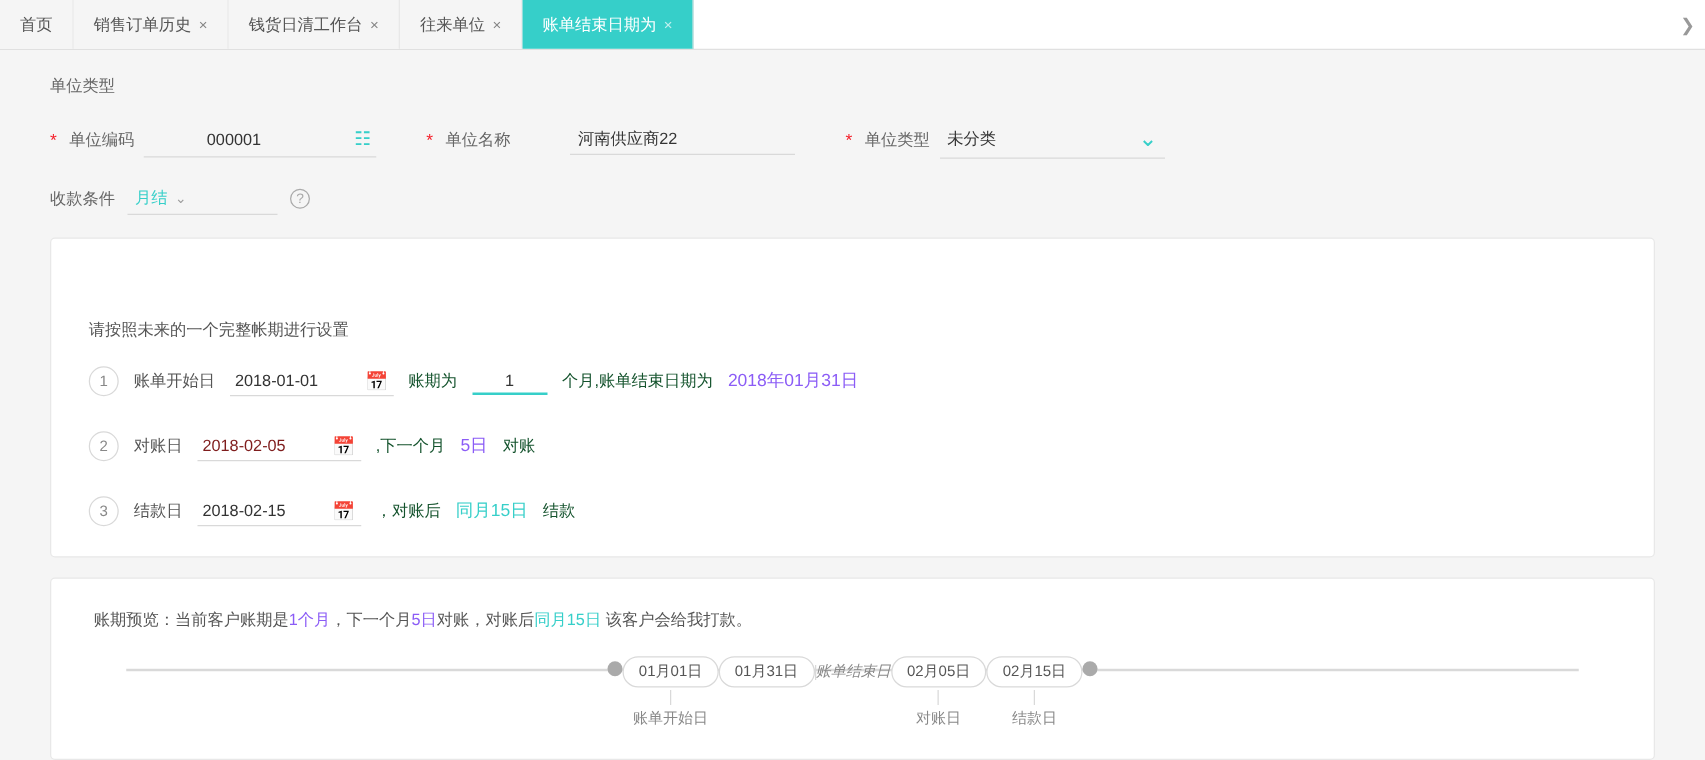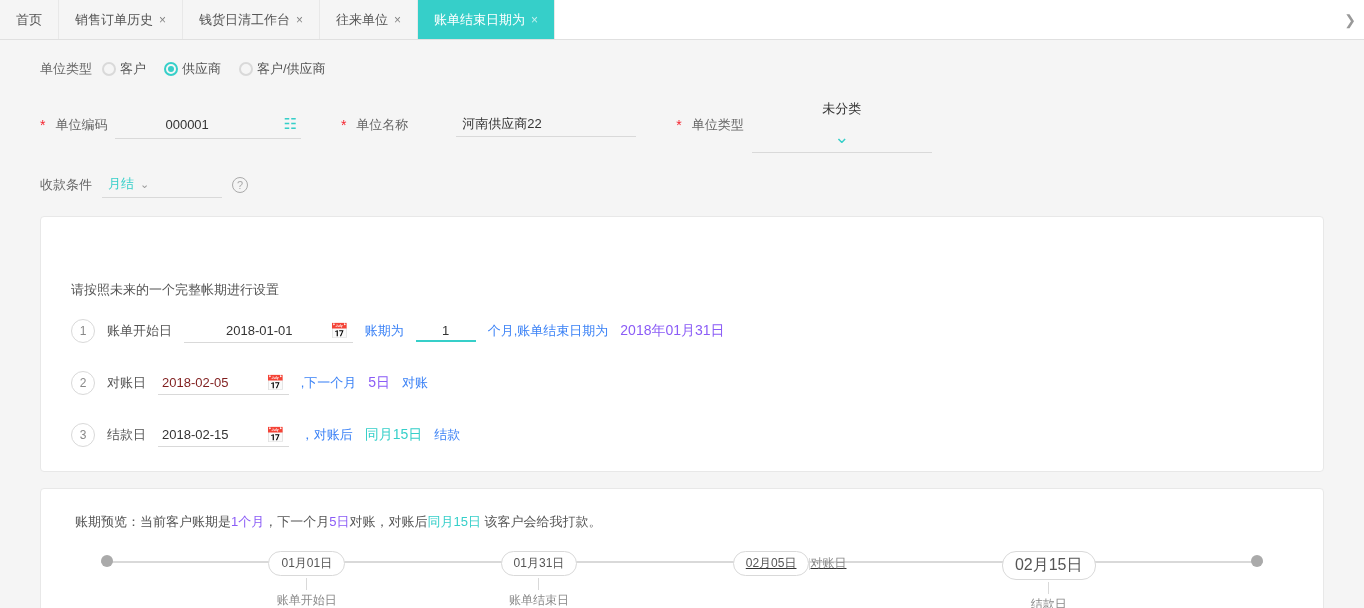--- a/index.html
+++ b/index.html
@@ -152,21 +152,20 @@
 
     
     .classify-dropdown {
       display: flex;
       align-items: center;
       border-bottom: 1px solid #d9d9d9;
       padding: 4px 6px;
       min-width: 180px;
       cursor: pointer;
       gap: 8px;
-      flex-direction: column;
     }
     .classify-dropdown .caret { color: #36cfc9; font-size: 18px; }
 
     
     .help-icon {
       width: 16px;
       height: 16px;
       border-radius: 50%;
       border: 1px solid #aaa;
       display: inline-flex;
@@ -211,21 +210,21 @@
       color: #888;
       flex-shrink: 0;
     }
     .step-label {
       font-size: 13px;
       color: #555;
       white-space: nowrap;
     }
     .step-text {
       font-size: 13px;
-      color: #3b82f6;
+      color: #14532d;
     }
     .highlight-orange { color: #8b5cf6; }
     .highlight-teal { color: #36cfc9; }
 
     .month-input {
       border: none;
       border-bottom: 2px solid #36cfc9;
       outline: none;
       font-size: 13px;
       color: #333;
@@ -265,34 +264,20 @@
     <span>账单结束日期为</span>
     <span class="close-btn">×</span>
   </div>
   <div class="tab-arrow">❯</div>
 </div>
 
 <div class="main-content">
 
   <div class="form-row">
     <span class="form-label">单位类型</span>
-    <div class="radio-group">
-      <label class="radio-item">
-        <span class="radio-circle"></span>
-        <span>客户</span>
-      </label>
-      <label class="radio-item">
-        <span class="radio-circle checked"></span>
-        <span>供应商</span>
-      </label>
-      <label class="radio-item">
-        <span class="radio-circle"></span>
-        <span>客户/供应商</span>
-      </label>
-    </div>
   </div>
 
   <div class="form-row" style="gap:40px;">
     <div style="display:flex;align-items:center;gap:8px;">
       <span class="required-star">*</span>
       <span class="form-label">单位编码</span>
       <div class="input-with-icon">
         <input type="text" class="form-input" style="border: none; width: 120px;" value="000001">
         <span class="cal-icon">☷</span>
       </div>
@@ -321,21 +306,21 @@
     <div class="help-icon">?</div>
   </div>
 
   <div class="section-box">
     <div class="section-title">请按照未来的一个完整帐期进行设置</div>
 
     <div class="step-row">
       <div class="step-num">1</div>
       <span class="step-label">账单开始日</span>
       <div class="input-with-icon">
-        <input type="text" style="border: none; outline: none; font-size: 13px; color: rgb(51, 51, 51); background: transparent; width: 100px; margin-left: 38px;" value="2018-01-01">
+        <input type="text" style="border: none; outline: none; font-size: 13px; color: rgb(51, 51, 51); background: transparent; width: 100px;" value="2018-01-01">
         <span class="cal-icon">📅</span>
       </div>
       <span class="step-text">账期为</span>
       <input type="text" class="month-input" value="1" style="">
       <span class="step-text">个月,账单结束日期为</span>
       <span class="highlight-orange">2018年01月31日</span>
     </div>
 
     <div class="step-row">
       <div class="step-num">2</div>
@@ -362,46 +347,46 @@
     </div>
   </div>
 
   <div class="section-box">
     <div class="preview-text">
       <span>账期预览：当前客户账期是</span><span class="highlight-orange">1个月</span><span>，下一个月</span><span class="highlight-orange">5日</span><span>对账，对账后</span><span class="highlight-teal">同月15日</span>&nbsp;<span>该客户会给我打款。</span>
     </div>
 
     <div style="position:relative;padding: 0 30px;">
       <div style="position:absolute;top:10px;left:30px;right:30px;height:2px;background:#d9d9d9;"></div>
-      <div style="display:flex;justify-content:space-between;align-items:flex-start;position:relative;z-index:1;">
+      <div style="display:flex;justify-content:center;align-items:flex-start;position:relative;z-index:1;">
 
         <div style="display:flex;flex-direction:column;align-items:flex-start;margin-top:4px;">
           <div style="width:12px;height:12px;border-radius:50%;background:#aaa;margin-top:0;"></div>
         </div>
 
         <div style="display:flex;flex-direction:column;align-items:center;">
           <div style="border:1px solid #d9d9d9;border-radius:14px;padding:3px 12px;font-size:12px;color:#555;background:#fff;white-space:nowrap;">01月01日</div>
           <div style="width:1px;height:12px;background:#d9d9d9;margin:2px 0;"></div>
           <div style="font-size:12px;color:#888;">账单开始日</div>
         </div>
 
-        <div style="display:flex;flex-direction:column;align-items:center;">
+        <div style="display:flex;align-items:center;">
           <div style="border:1px solid #d9d9d9;border-radius:14px;padding:3px 12px;font-size:12px;color:#555;background:#fff;white-space:nowrap;">01月31日</div>
           <div style="width:1px;height:12px;background:#d9d9d9;margin:2px 0;"></div>
-          <div style="font-size:12px;color:#888;">账单结束日</div>
-        </div>
-
-        <div style="display:flex;flex-direction:row;align-items:center;text-decoration:underline;">
+          <div style="font-size:12px;color:#888;font-style:italic;">账单结束日</div>
+        </div>
+
+        <div style="display:flex;flex-direction:column;align-items:center;">
           <div style="border:1px solid #d9d9d9;border-radius:14px;padding:3px 12px;font-size:12px;color:#555;background:#fff;white-space:nowrap;">02月05日</div>
           <div style="width:1px;height:12px;background:#d9d9d9;margin:2px 0;"></div>
           <div style="font-size:12px;color:#888;">对账日</div>
         </div>
 
         <div style="display:flex;flex-direction:column;align-items:center;">
-          <div style="border:1px solid #d9d9d9;border-radius:14px;padding:3px 12px;font-size:16px;color:#555;background:#fff;white-space:nowrap;">02月15日</div>
+          <div style="border:1px solid #d9d9d9;border-radius:14px;padding:3px 12px;font-size:12px;color:#555;background:#fff;white-space:nowrap;">02月15日</div>
           <div style="width:1px;height:12px;background:#d9d9d9;margin:2px 0;"></div>
           <div style="font-size:12px;color:#888;">结款日</div>
         </div>
 
         <div style="display:flex;flex-direction:column;align-items:flex-end;margin-top:4px;">
           <div style="width:12px;height:12px;border-radius:50%;background:#aaa;"></div>
         </div>
       </div>
     </div>
   </div>

